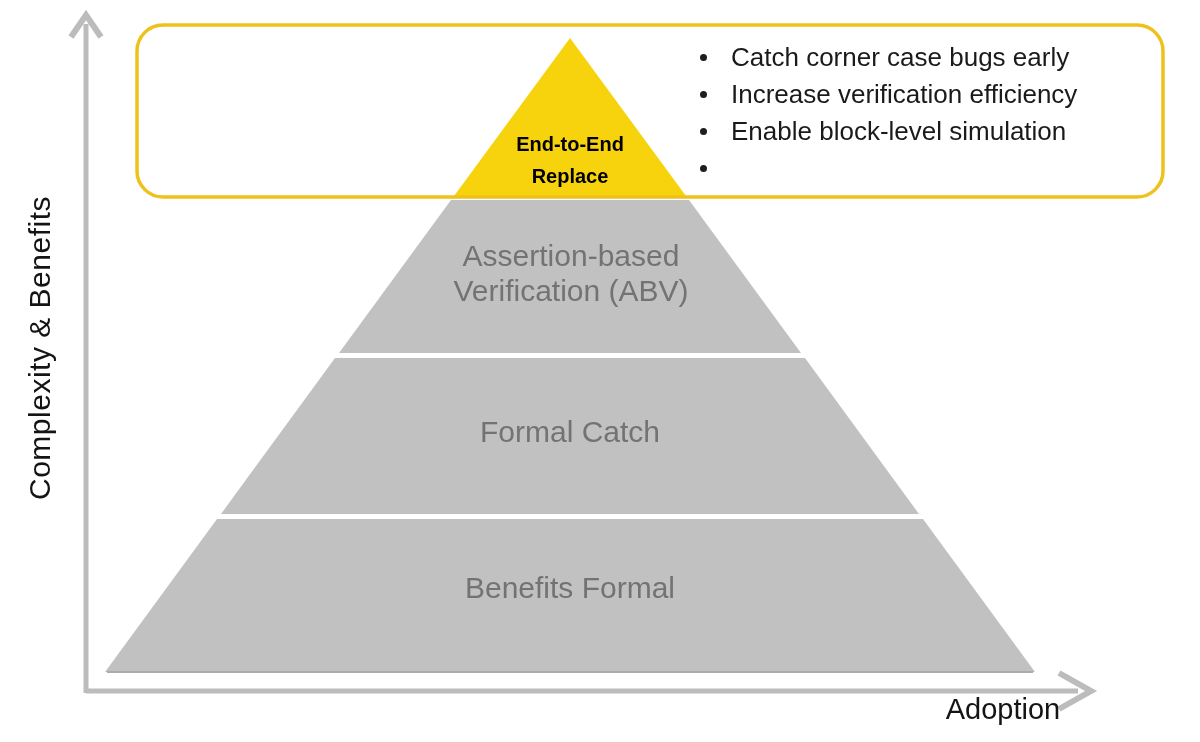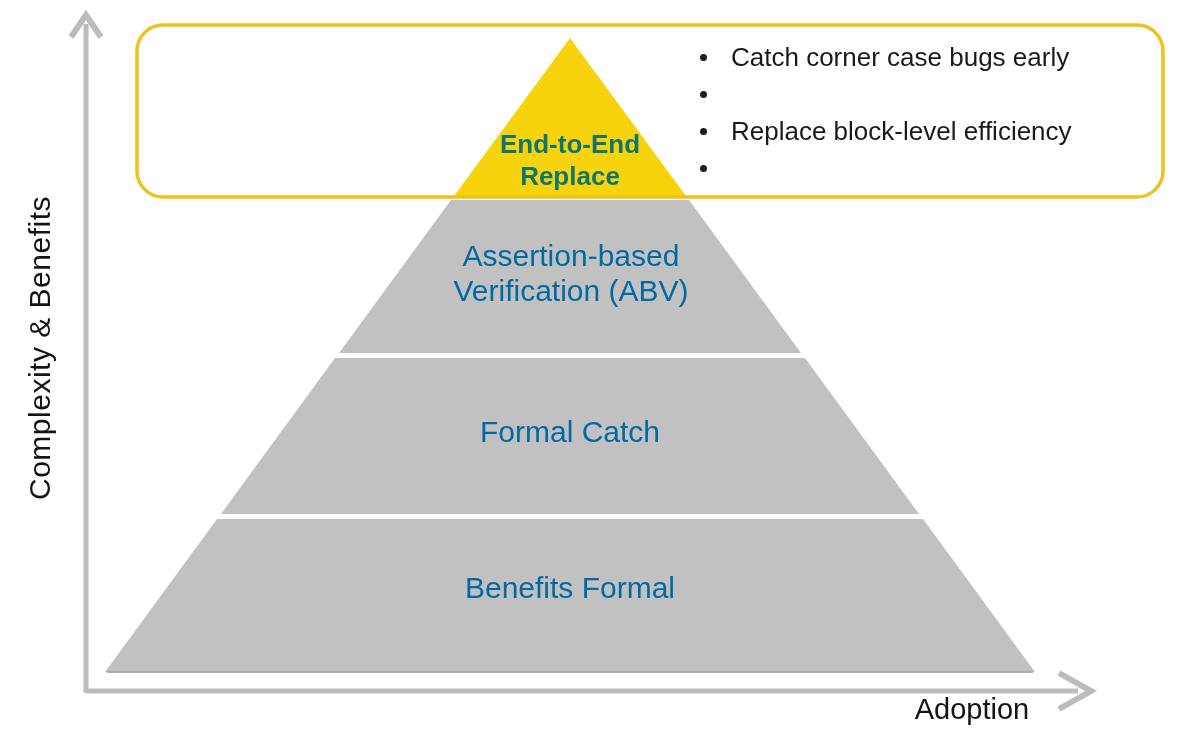--- a/index.html
+++ b/index.html
@@ -8,23 +8,23 @@
     font-family:"Liberation Sans",sans-serif;overflow:hidden;color:#1e1e1e;
   }
   .stage svg{position:absolute;left:0;top:0;}
   .anchor{position:absolute;width:0;height:0;}
   .anchor .txt{
     position:absolute;transform:translate(-50%,-50%);
     white-space:nowrap;text-align:center;
   }
   .anchor .txt.rot{transform:translate(-50%,-50%) rotate(-90deg);}
   .axis-label{font-size:30px;letter-spacing:0.5px;color:#141414;}
-  .x-axis-label{font-size:29px;color:#141414;}
-  .cap-label{font-size:26px;font-weight:bold;color:#0f766e;line-height:33px;}
-  .layer-label{font-size:30px;color:#0369a1;}
+  .x-axis-label{font-size:29px;color:#141414;margin-left:31px;}
+  .cap-label{font-size:20px;font-weight:bold;color:#000000;line-height:33px;}
+  .layer-label{font-size:30px;color:#737373;}
   .bullets{
     position:absolute;left:700px;top:39px;width:470px;text-align:center;
   }
   .bullet-row{
     display:flex;align-items:center;height:37px;
   }
   .bullet-dot{
     width:7px;height:7px;border-radius:50%;background:#1e1e1e;
     margin-right:24px;flex:0 0 auto;
   }
@@ -83,23 +83,24 @@
     <div class="txt layer-label">Benefits Formal</div>
   </div>
 
   <div class="bullets">
     <div class="bullet-row">
       <span class="bullet-dot"></span>
       <span class="bullet-text">Catch corner case bugs early</span>
     </div>
     <div class="bullet-row">
       <span class="bullet-dot"></span>
+      <span class="bullet-text">Increase verification efficiency</span>
     </div>
     <div class="bullet-row">
       <span class="bullet-dot"></span>
-      <span class="bullet-text">Replace block-level efficiency</span>
+      <span class="bullet-text">Enable block-level simulation</span>
     </div>
     <div class="bullet-row">
       <span class="bullet-dot"></span>
     </div>
   </div>
 
 </div>
 
 </body></html>

